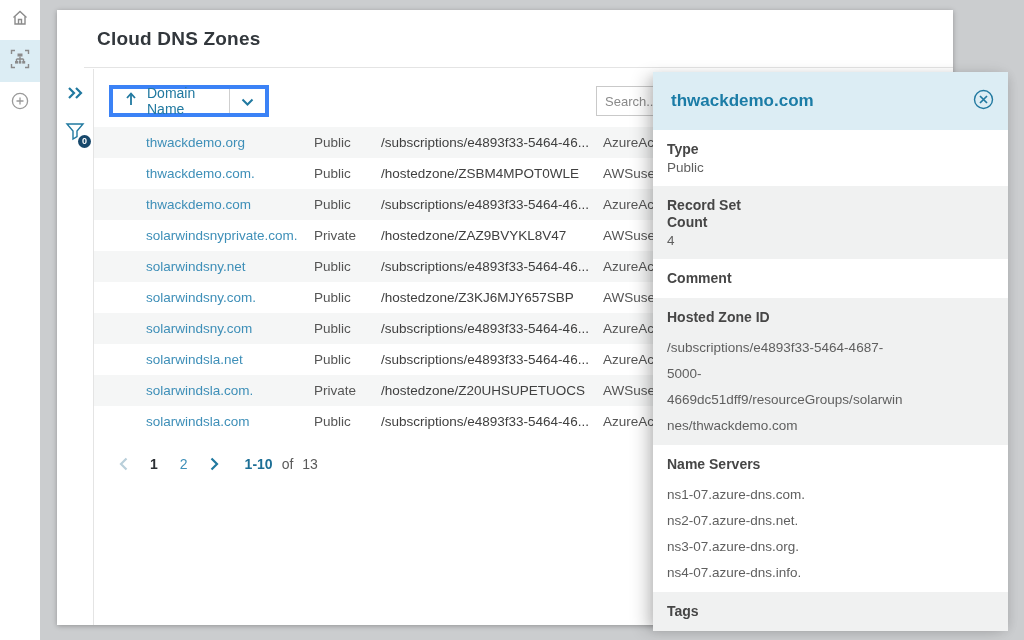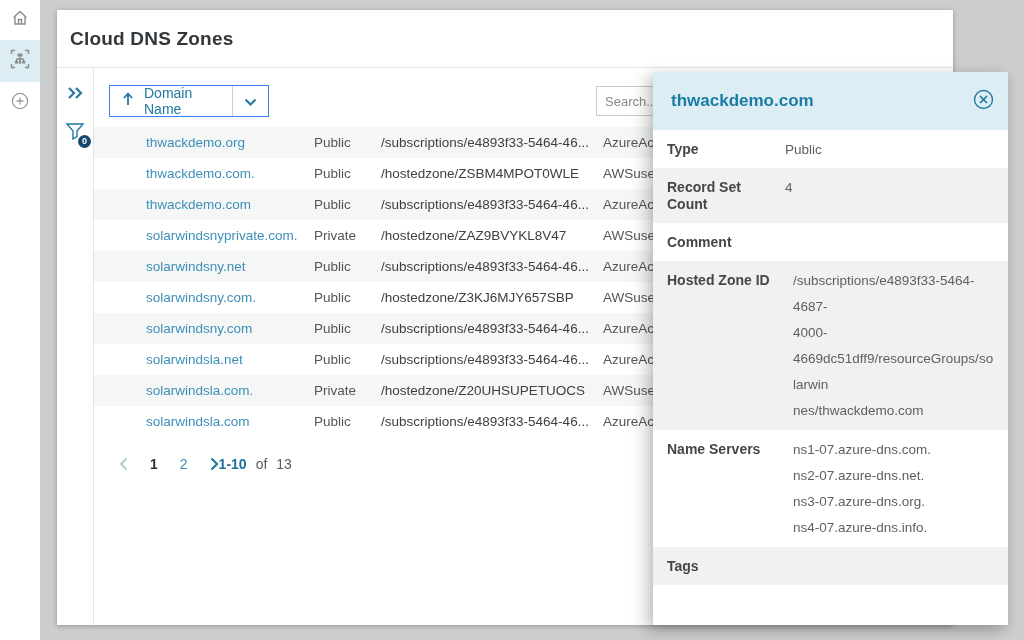--- a/index.html
+++ b/index.html
@@ -19,21 +19,21 @@
   .side-item {
     width:40px; height:42px; display:flex; align-items:center; justify-content:center;
     cursor:pointer;
   }
   .side-item.first { height:40px; }
   .side-item.selected { background:var(--selected-bg, #dcedf4); }
 
   
   .card {
     position:absolute; left:57px; top:10px; width:896px; height:615px;
-    background:#fff; box-shadow:0 1px 5px rgba(0,0,0,0.28); z-index:10;
+    background:#fff; box-shadow:0 1px 5px rgba(0,0,0,0.28); z-index:10;padding-left:27px;
   }
   .card-header {
     height:58px; border-bottom:1px solid #e4e4e4;
     display:flex; align-items:center; padding-left:13px;
   }
   .card-title { font-size:19px; font-weight:bold; color:#32373c; letter-spacing:.2px; }
 
   
   .tools-rail {
     position:absolute; left:0; top:59px; bottom:0; width:37px;
@@ -43,21 +43,21 @@
   .rail-btn { width:24px; height:24px; display:flex; align-items:center; justify-content:center; cursor:pointer; position:relative; }
   .filter-badge {
     position:absolute; right:-4px; bottom:-3px; width:13px; height:13px; border-radius:50%;
     background:var(--badge-bg, #17486b); color:#fff; font-size:9px; font-weight:bold;
     display:flex; align-items:center; justify-content:center; line-height:1;
   }
 
   
   .sort-button {
     position:absolute; left:52px; top:75px; width:160px; height:32px;
-    border:1px solid #3b82f6; background:#fff; display:flex; align-items:stretch; cursor:pointer;
+    border:4px solid #3b82f6; background:#fff; display:flex; align-items:stretch; cursor:pointer;
   }
   .sort-main { flex:1; display:flex; align-items:center; gap:10px; padding-left:12px; }
   .sort-label { color:var(--accent, #2179a0); font-size:14px; }
   .sort-caret {
     width:36px; border-left:1px solid #cfcfcf; display:flex; align-items:center; justify-content:center; cursor:pointer;
   }
   .search-input {
     position:absolute; left:539px; top:76px; width:130px; height:30px;
     border:1px solid #c9c9c9; font-family:"Liberation Sans",sans-serif;
     font-size:13px; padding:0 8px; color:#555; outline:none;
@@ -76,39 +76,39 @@
   .trow { position:relative; }
 
   
   .pagination {
     position:absolute; left:62px; top:446px; display:flex; align-items:center; font-size:14px;
   }
   .pg-prev { color:#b9cfda; font-weight:bold; cursor:default; }
   .pg-cur  { color:#2b2f33; font-weight:bold; margin-left:22px; cursor:pointer; }
   .pg-num  { color:var(--link, #3e8fb8); margin-left:22px; cursor:pointer; }
   .pg-next { color:var(--accent, #2179a0); font-weight:bold; margin-left:22px; cursor:pointer; }
-  .pg-range{ color:#1d6f96; font-weight:bold; }
+  .pg-range{ color:#1d6f96; font-weight:bold; margin-left:26px; }
   .pg-of   { color:#5a5a5a; margin-left:9px; }
   .pg-total{ color:#5a5a5a; margin-left:9px;text-align:center; }
   .pg-arrow svg { display:block; }
 
   
   .panel {
     position:absolute; left:653px; top:72px; width:355px; height:553px;
     background:#fff; z-index:20;
     box-shadow:-7px 5px 16px rgba(0,0,0,0.20), 0 4px 10px rgba(0,0,0,0.12);
   }
   .panel-header {
     height:58px; background:var(--panel-header-bg, #dcedf4);
     display:flex; align-items:center; padding:0 14px 0 18px;
   }
   .panel-title { font-size:17px; font-weight:bold; color:var(--panel-title, #1b7ca6); flex:1; }
   .panel-close { width:22px; height:22px; cursor:pointer; display:flex; align-items:center; justify-content:center; }
 
-  .pfield { display:flex; align-items:flex-start; padding:10px 12px 10px 14px; }
+  .pfield { display:flex; align-items:flex-start; padding:10px 12px 10px 14px;flex-direction:column; }
   .pfield.alt { background:var(--panel-stripe, #f0f1f1); }
   .plabel { width:118px; flex:none; font-size:14px; font-weight:bold; color:#464646; line-height:17px; padding-top:1px; }
   .pvalue { flex:1; font-size:13.5px; color:#5f5f5f; line-height:17px; padding-top:1px; word-break:break-word; }
   .pfield.multi { padding-top:6px; padding-bottom:6px;gap:8px; }
   .pfield.multi .plabel { padding-top:5px; }
   .pvalue .vline { line-height:26px; }
 </style>
 </head>
 <body>
 
@@ -297,21 +297,21 @@
         <div class="pvalue">4</div>
       </div>
       <div class="pfield">
         <div class="plabel">Comment</div>
         <div class="pvalue"></div>
       </div>
       <div class="pfield alt multi">
         <div class="plabel">Hosted Zone ID</div>
         <div class="pvalue">
           <div class="vline">/subscriptions/e4893f33-5464-4687-</div>
-          <div class="vline">4000-</div>
+          <div class="vline">5000-</div>
           <div class="vline">4669dc51dff9/resourceGroups/solarwin</div>
           <div class="vline">nes/thwackdemo.com</div>
         </div>
       </div>
       <div class="pfield multi">
         <div class="plabel">Name Servers</div>
         <div class="pvalue">
           <div class="vline">ns1-07.azure-dns.com.</div>
           <div class="vline">ns2-07.azure-dns.net.</div>
           <div class="vline">ns3-07.azure-dns.org.</div>

